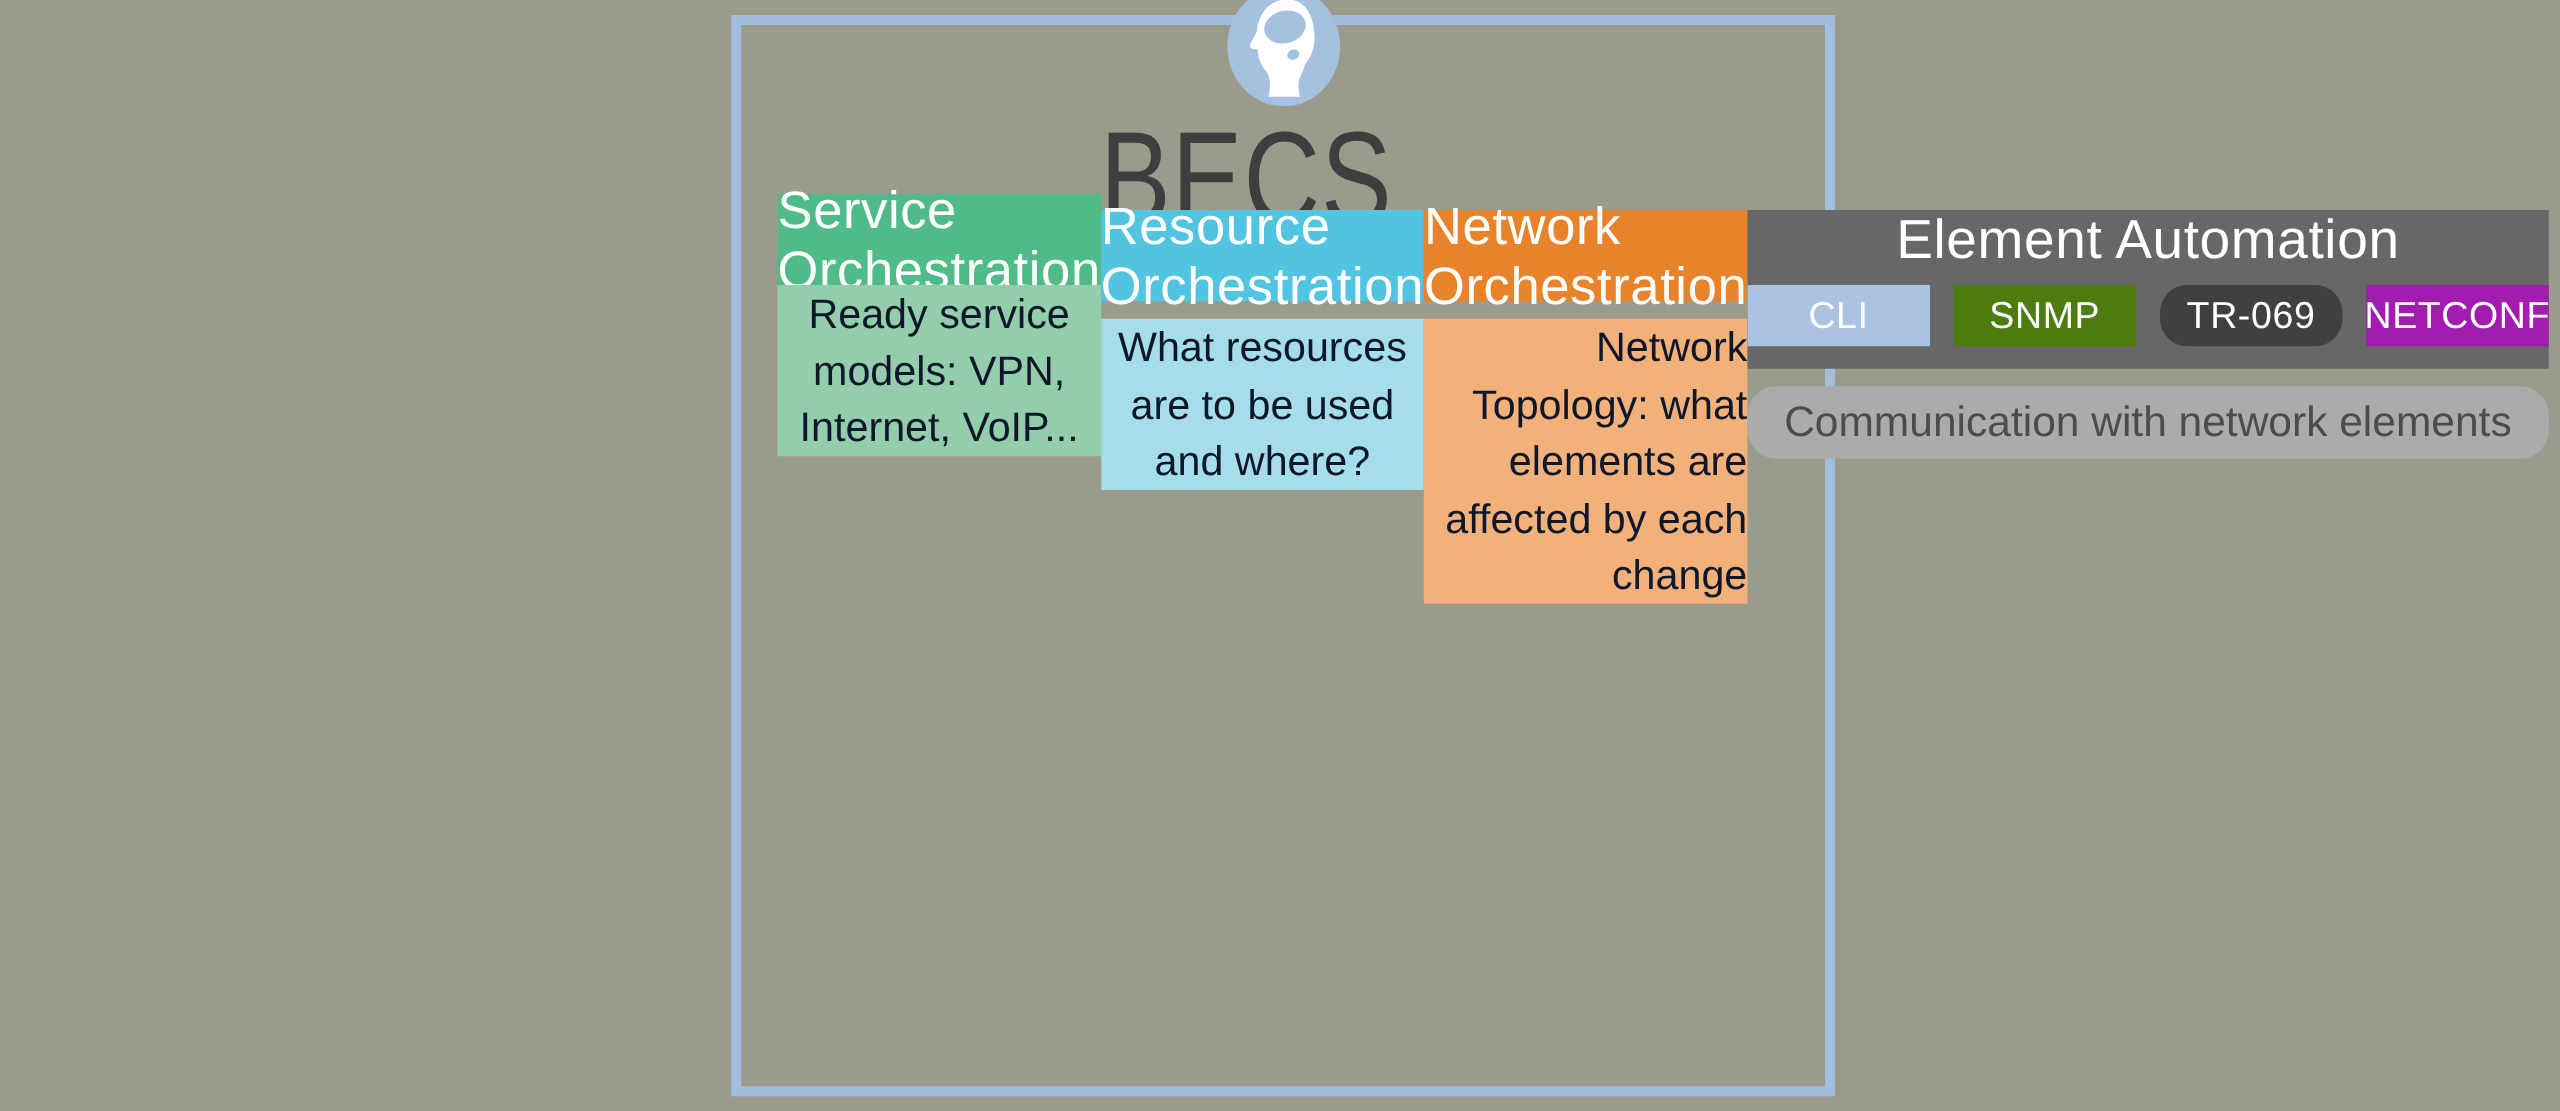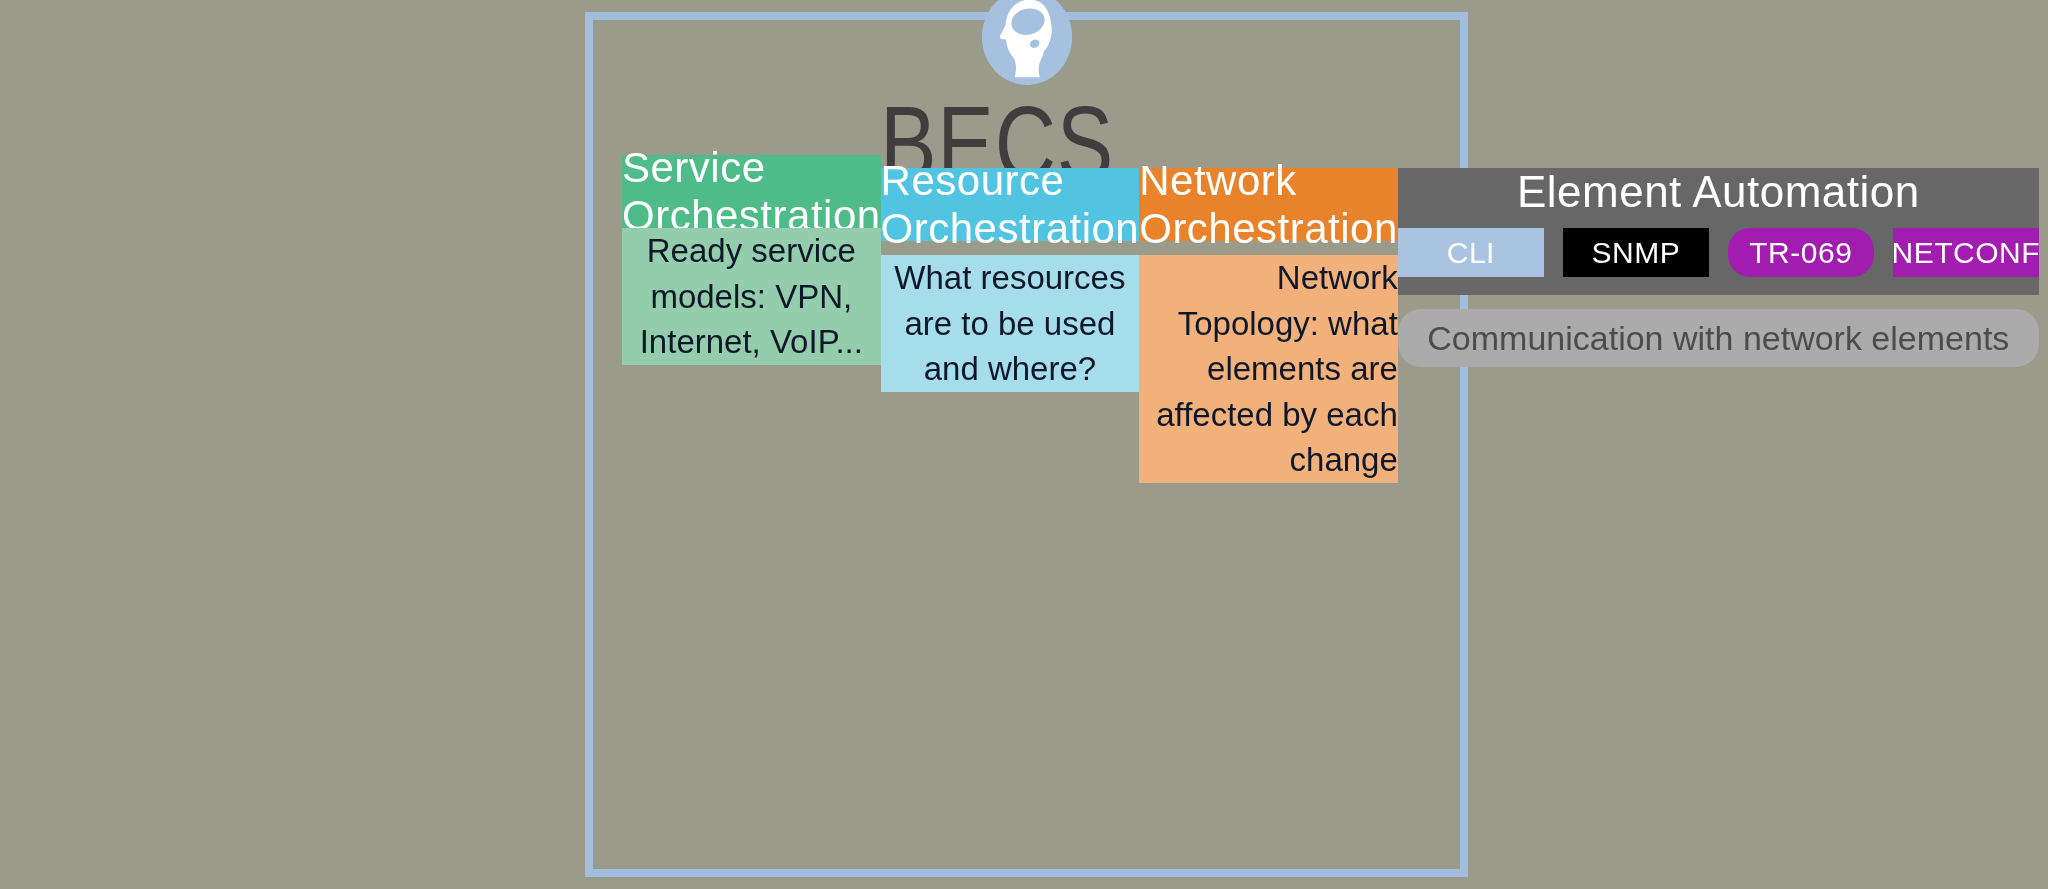--- a/index.html
+++ b/index.html
@@ -166,22 +166,22 @@
         <div class="layer-sub tall" style="background-color: rgb(242, 176, 123);">
           <span class="sub-text">Network Topology: what elements are affected by each change</span>
         </div>
       </div>
 
       <div class="layer">
         <div class="layer-title automation" style="background-color: rgb(103, 103, 103);">
           <div class="automation-title">Element Automation</div>
           <div class="proto-row">
             <div class="proto-chip" style="background-color: rgb(169, 195, 225);">CLI</div>
-            <div class="proto-chip" style="background-color: #000000;">SNMP</div>
-            <div class="proto-chip" style="background-color: #a21caf; border-radius: 22px;">TR-069</div>
+            <div class="proto-chip" style="background-color: #4d7c0f;">SNMP</div>
+            <div class="proto-chip" style="background-color: #404040; border-radius: 22px;">TR-069</div>
             <div class="proto-chip" style="background-color: #a21caf;">NETCONF</div>
           </div>
         </div>
         <div class="layer-sub gray" style="background-color: rgb(171, 171, 171); border-radius: 23px;">
           <span class="sub-text">Communication with network elements</span>
         </div>
       </div>
 
     </div>
   </div>

